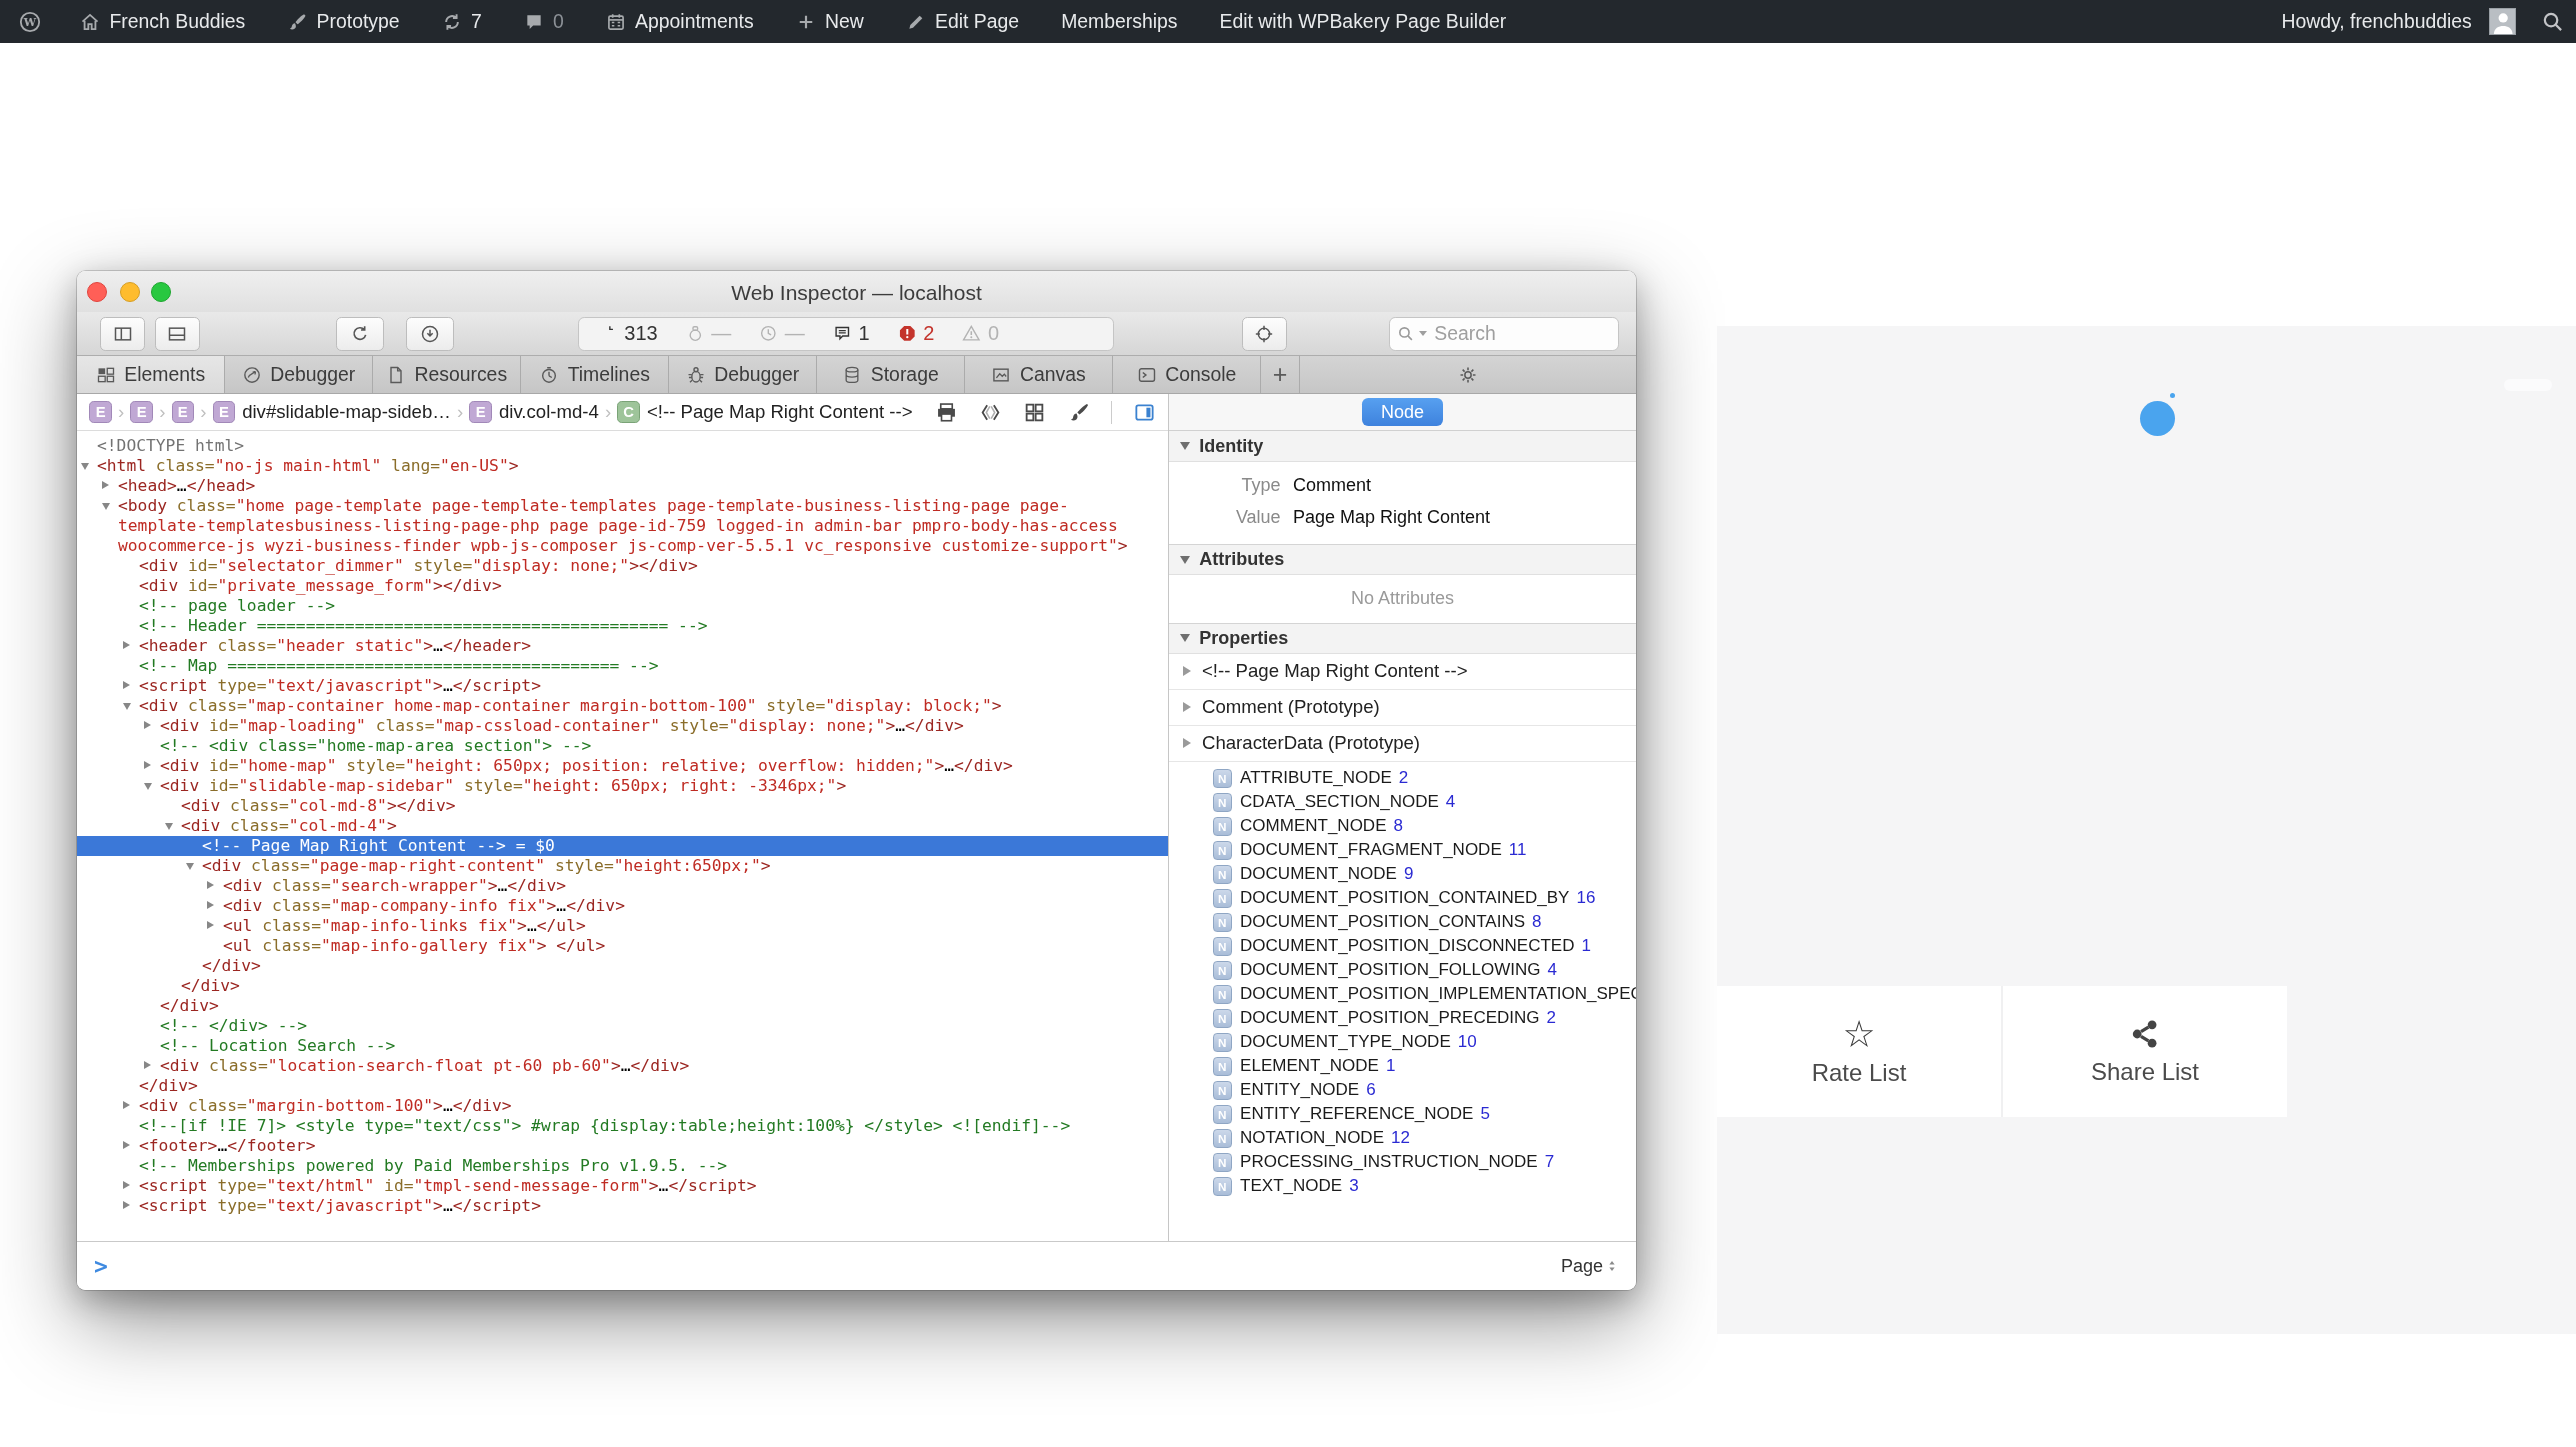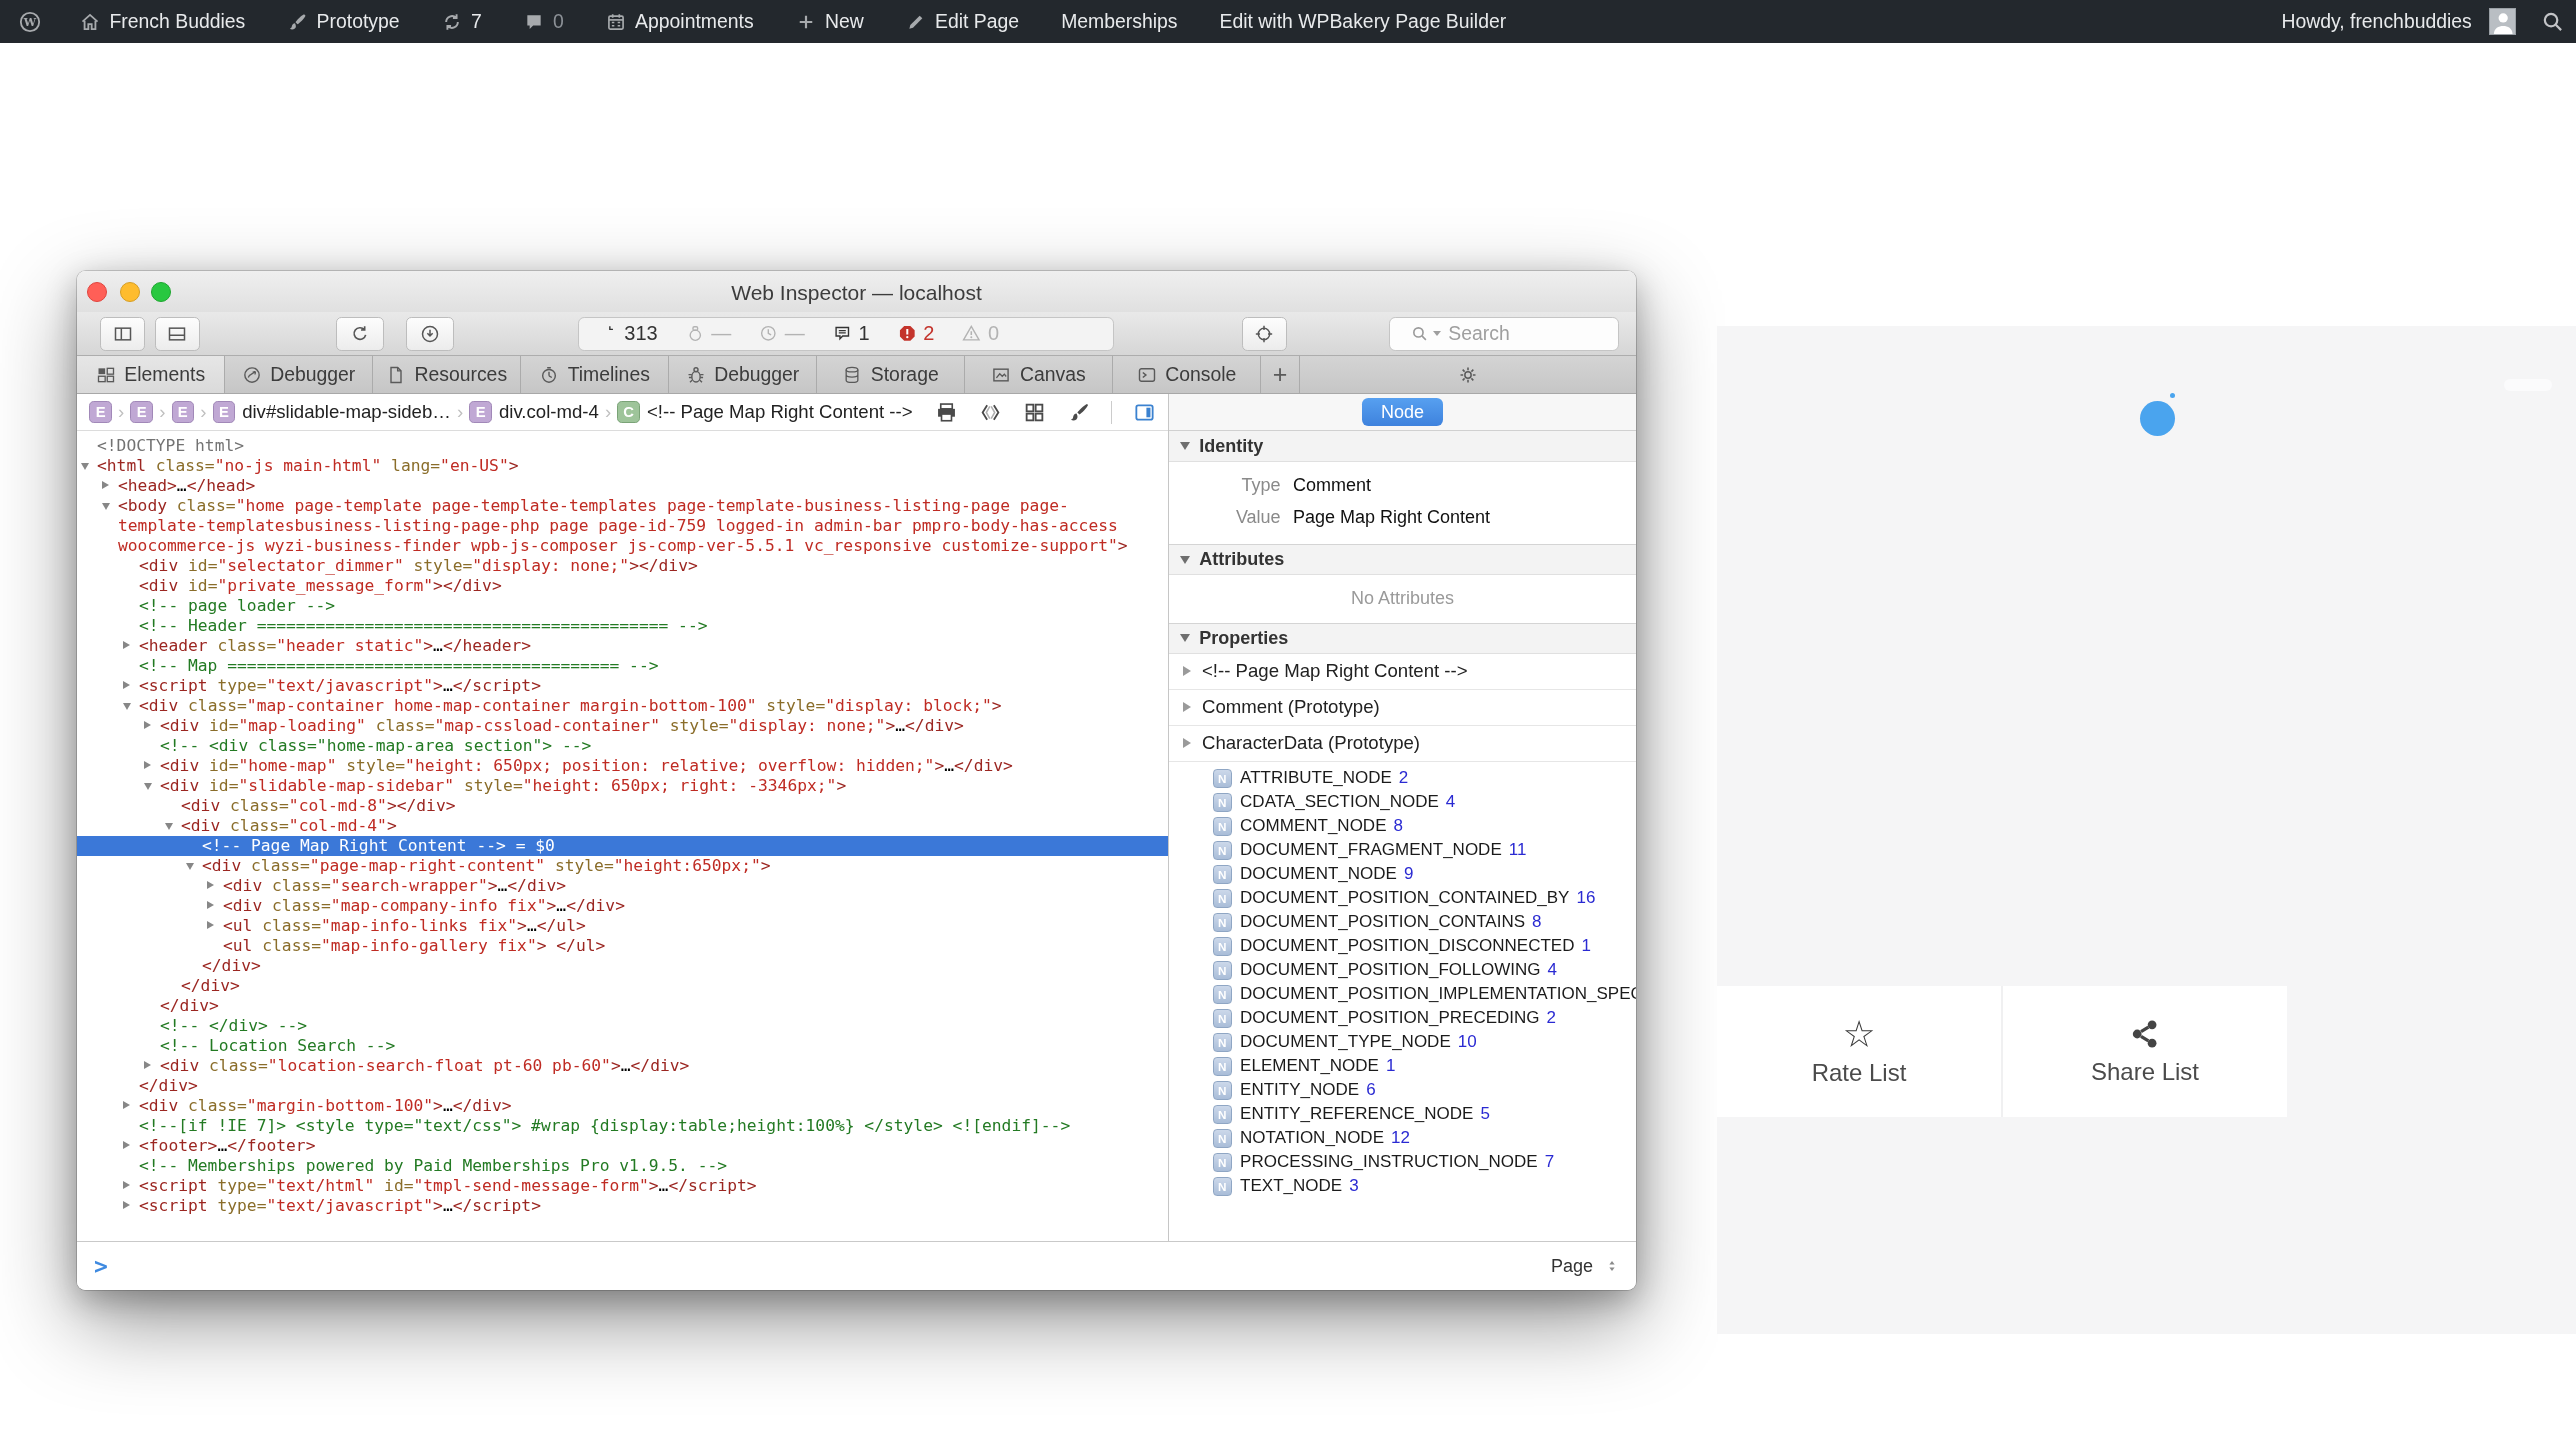--- a/index.html
+++ b/index.html
@@ -67,21 +67,21 @@
   .pill {
     margin-left: 124px; width: 536px; height: 34px; border: 0.8px solid #c5c5c5; border-radius: 6.2px;
     background: #f3f3f3; display: flex; align-items: center; gap: 28px; padding: 0 20px;
     font-size: 20px; color: #333;
   }
   .pg { display: flex; align-items: center; gap: 7px; }
   .pg.dim { color: #b3b3b3; }
   .pg.err { color: #c4342c; }
   .searchbox {
     margin-left: auto; margin-right: 6.2px; width: 230px; height: 34px; border: 0.8px solid #c5c5c5; border-radius: 6.2px;
-    background: #fdfdfd; display: flex; align-items: center; padding: 0 21px; gap: 4.7px; color: #9a9a9a;
+    background: #fdfdfd; display: flex; align-items: center; padding: 0 7px; gap: 4.7px; color: #9a9a9a;
   }
   .searchbox input {
     border: none; outline: none; background: transparent; width: 100%;
     font-size: 19.4px; color: #333; font-family: "Liberation Sans","DejaVu Sans",sans-serif;
   }
   .searchbox input::placeholder { color: #9f9f9f; }
   .sdrop { width: 0; height: 0; border-left: 4.7px solid transparent; border-right: 4.7px solid transparent; border-top: 5.4px solid #9f9f9f; margin-right: 3.1px; }
 
   .tabbar {
     height: 38px; flex: none; display: flex;
@@ -167,21 +167,21 @@
     font-weight: bold; font-size: 11.7px; display: flex; align-items: center; justify-content: center;
   }
   .nname { color: #1b1b1b; }
   .nval { color: #2a2ad2; margin-left: 7px; }
 
   .bottombar {
     height: 49px; flex: none; border-top: 0.8px solid #c9c9c9; background: #fff;
     display: flex; align-items: center; padding: 0 17px;
   }
   .prompt { color: #3f8ae0; font-family: "DejaVu Sans Mono", monospace; font-weight: bold; font-size: 23px; }
-  .frame-sel { margin-left: auto; display: flex; align-items: center; gap: 12px; font-size: 18px; color: #333; }
+  .frame-sel { margin-left: auto; display: flex; align-items: center; gap: 2px; font-size: 18px; color: #333; }
   .frame-sel .icn { color: #8a8a8a; }
 
   
   .webpage { position: absolute; left: 1717px; top: 326px; width: 859px; height: 1008px; background: #f5f5f6; }
   .map-dot { position: absolute; left: 423px; top: 75px; width: 35px; height: 35px; border-radius: 50%; background: #4aa4ee; }
   .map-dot-sm { position: absolute; left: 453px; top: 67px; width: 5.4px; height: 5.4px; border-radius: 50%; background: #4aa4ee; }
   .white-chip { position: absolute; left: 787px; top: 53px; width: 48px; height: 12.4px; border-radius: 6.2px; background: #fbfbfc; }
   .cards { position: absolute; left: 0; top: 660px; width: 570px; height: 131px; display: flex; }
   .card { flex: 1; background: #ffffff; display: flex; flex-direction: column; align-items: center; justify-content: center; gap: 6.2px; }
   .card + .card { border-left: 2.3px solid #f0f0f1; }

